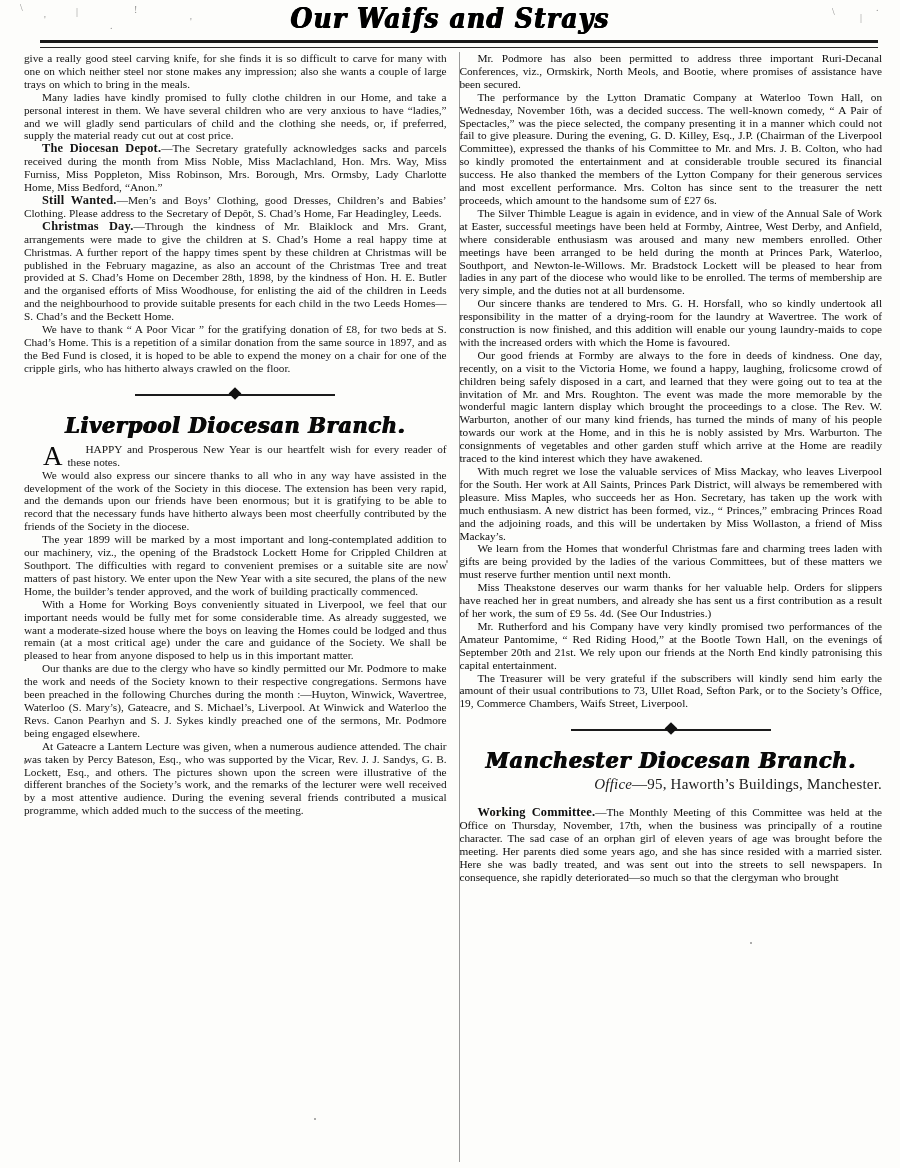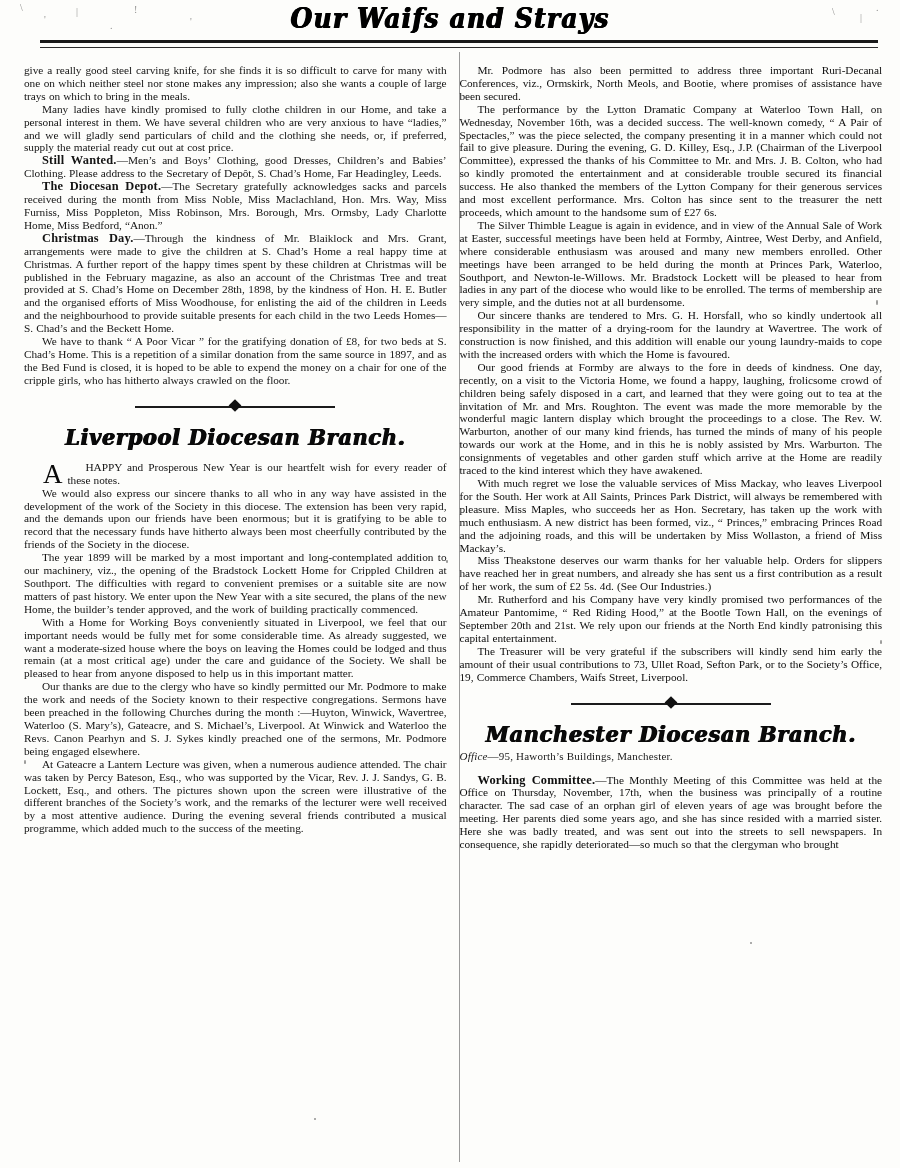--- a/index.html
+++ b/index.html
@@ -78,21 +78,21 @@
   .col {
     width: 427px;
     position: relative;
     padding: 0 4px;
   }
   .col.left  { border-right: 1px solid #9a9a9a; padding-right: 12px; }
   .col.right { padding-left: 0; }
 
   
   p.body {
-    margin: 12px 0 0 0;
+    margin: 0 0 0 0;
     text-indent: 18px;
     text-align: justify;
     font-size: 11.3px;
     line-height: 12.9px;
     letter-spacing: -0.05px;
     word-spacing: 0.4px;
     color: #141414;
     -webkit-font-smoothing: none;
   }
   p.body.noindent { text-indent: 0; }
@@ -139,24 +139,24 @@
     font-weight: bold;
     font-style: italic;
     font-size: 21px;
     letter-spacing: 0.6px;
     color: #0a0a0a;
     margin: 2px 0 6px 0;
     transform: scaleY(1.08);
     text-shadow: 0.7px 0 0 #000, -0.4px 0.5px 0 #1a1a1a;
   }
   .branch-office {
-    text-align: left;
-    font-size: 11px;
+    text-align: right;
+    font-size: 15px;
     letter-spacing: 0.2px;
-    margin: -2px 0 0 0;
+    margin: -2px 0 13px 0;
     color: #1a1a1a;
   }
   .branch-office .ital { font-style: italic; }
 
   
   .dropcap-para {
     position: relative;
     text-indent: 0;
     min-height: 26px;
   }
@@ -201,25 +201,25 @@
   </div>
 
   <div class="columns">
 
     <div class="col left">
 
       <p class="body noindent">give a really good steel carving knife, for she finds it is so difficult to carve for many with one on which neither steel nor stone makes any impression; also she wants a couple of large trays on which to bring in the meals.</p>
       <p class="body">Many ladies have kindly promised to fully clothe children in our Home, and take a personal interest in them. We have several children who are very anxious to have “ladies,” and we will gladly send particulars of child and the clothing she needs, or, if preferred, supply the material ready cut out at cost price.</p>
 
       <p class="body">
+        <span class="run-head">The Diocesan Depot.</span><span>—</span><span>The Secretary gratefully acknowledges sacks and parcels received during the month from Miss Noble, Miss Maclachland, Hon. Mrs. Way, Miss Furniss, Miss Poppleton, Miss Robinson, Mrs. Borough, Mrs. Ormsby, Lady Charlotte Home, Miss Bedford, “Anon.”</span>
+      </p>
+
+      <p class="body">
         <span class="run-head">Still Wanted.</span><span>—</span><span>Men’s and Boys’ Clothing, good Dresses, Children’s and Babies’ Clothing. Please address to the Secretary of Depôt, S. Chad’s Home, Far Headingley, Leeds.</span>
-      </p>
-
-      <p class="body">
-        <span class="run-head">The Diocesan Depot.</span><span>—</span><span>The Secretary gratefully acknowledges sacks and parcels received during the month from Miss Noble, Miss Maclachland, Hon. Mrs. Way, Miss Furniss, Miss Poppleton, Miss Robinson, Mrs. Borough, Mrs. Ormsby, Lady Charlotte Home, Miss Bedford, “Anon.”</span>
       </p>
 
       <p class="body">
         <span class="run-head">Christmas Day.</span><span>—</span><span>Through the kindness of Mr. Blaiklock and Mrs. Grant, arrangements were made to give the children at S. Chad’s Home a real happy time at Christmas. A further report of the happy times spent by these children at Christmas will be published in the February magazine, as also an account of the Christmas Tree and treat provided at S. Chad’s Home on December 28th, 1898, by the kindness of Hon. H. E. Butler and the organised efforts of Miss Woodhouse, for enlisting the aid of the children in Leeds and the neighbourhood to provide suitable presents for each child in the two Leeds Homes—S. Chad’s and the Beckett Home.</span>
       </p>
 
       <p class="body">We have to thank “ A Poor Vicar ” for the gratifying donation of £8, for two beds at S. Chad’s Home. This is a repetition of a similar donation from the same source in 1897, and as the Bed Fund is closed, it is hoped to be able to expend the money on a chair for one of the cripple girls, who has hitherto always crawled on the floor.</p>
 
       <div class="divider">
         <div class="bar"></div>
@@ -241,21 +241,22 @@
     </div>
 
     <div class="col right">
 
       <p class="body">Mr. Podmore has also been permitted to address three important Ruri-Decanal Conferences, viz., Ormskirk, North Meols, and Bootie, where promises of assistance have been secured.</p>
       <p class="body">The performance by the Lytton Dramatic Company at Waterloo Town Hall, on Wednesday, November 16th, was a decided success. The well-known comedy, “ A Pair of Spectacles,” was the piece selected, the company presenting it in a manner which could not fail to give pleasure. During the evening, G. D. Killey, Esq., J.P. (Chairman of the Liverpool Committee), expressed the thanks of his Committee to Mr. and Mrs. J. B. Colton, who had so kindly promoted the entertainment and at considerable trouble secured its financial success. He also thanked the members of the Lytton Company for their generous services and most excellent performance. Mrs. Colton has since sent to the treasurer the nett proceeds, which amount to the handsome sum of £27 6s.</p>
       <p class="body">The Silver Thimble League is again in evidence, and in view of the Annual Sale of Work at Easter, successful meetings have been held at Formby, Aintree, West Derby, and Anfield, where considerable enthusiasm was aroused and many new members enrolled. Other meetings have been arranged to be held during the month at Princes Park, Waterloo, Southport, and Newton-le-Willows. Mr. Bradstock Lockett will be pleased to hear from ladies in any part of the diocese who would like to be enrolled. The terms of membership are very simple, and the duties not at all burdensome.</p>
       <p class="body">Our sincere thanks are tendered to Mrs. G. H. Horsfall, who so kindly undertook all responsibility in the matter of a drying-room for the laundry at Wavertree. The work of construction is now finished, and this addition will enable our young laundry-maids to cope with the increased orders with which the Home is favoured.</p>
       <p class="body">Our good friends at Formby are always to the fore in deeds of kindness. One day, recently, on a visit to the Victoria Home, we found a happy, laughing, frolicsome crowd of children being safely disposed in a cart, and learned that they were going out to tea at the invitation of Mr. and Mrs. Roughton. The event was made the more memorable by the wonderful magic lantern display which brought the proceedings to a close. The Rev. W. Warburton, another of our many kind friends, has turned the minds of many of his people towards our work at the Home, and in this he is nobly assisted by Mrs. Warburton. The consignments of vegetables and other garden stuff which arrive at the Home are readily traced to the kind interest which they have awakened.</p>
       <p class="body">With much regret we lose the valuable services of Miss Mackay, who leaves Liverpool for the South. Her work at All Saints, Princes Park District, will always be remembered with pleasure. Miss Maples, who succeeds her as Hon. Secretary, has taken up the work with much enthusiasm. A new district has been formed, viz., “ Princes,” embracing Princes Road and the adjoining roads, and this will be undertaken by Miss Wollaston, a friend of Miss Mackay’s.</p>
-      <p class="body">Miss Theakstone deserves our warm thanks for her valuable help. Orders for slippers have reached her in great numbers, and already she has sent us a first contribution as a result of her work, the sum of £2 5s. 4d. (See Our Industries.)</p>
+      <p class="body">We learn from the Homes that wonderful Christmas fare and charming trees laden with gifts are being provided by the ladies of the various Committees, but of these matters we must reserve further mention until next month.</p>
+      <p class="body">Miss Theakstone deserves our warm thanks for her valuable help. Orders for slippers have reached her in great numbers, and already she has sent us a first contribution as a result of her work, the sum of £9 5s. 4d. (See Our Industries.)</p>
       <p class="body">Mr. Rutherford and his Company have very kindly promised two performances of the Amateur Pantomime, “ Red Riding Hood,” at the Bootle Town Hall, on the evenings of September 20th and 21st. We rely upon our friends at the North End kindly patronising this capital entertainment.</p>
       <p class="body">The Treasurer will be very grateful if the subscribers will kindly send him early the amount of their usual contributions to 73, Ullet Road, Sefton Park, or to the Society’s Office, 19, Commerce Chambers, Waifs Street, Liverpool.</p>
 
       <div class="divider">
         <div class="bar"></div>
         <div class="dot"></div>
       </div>
 
       <div class="branch-head">Manchester Diocesan Branch.</div>
 

